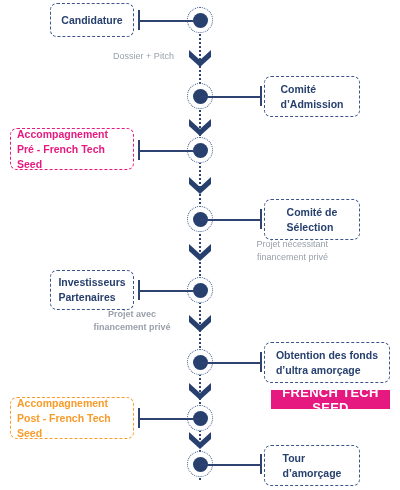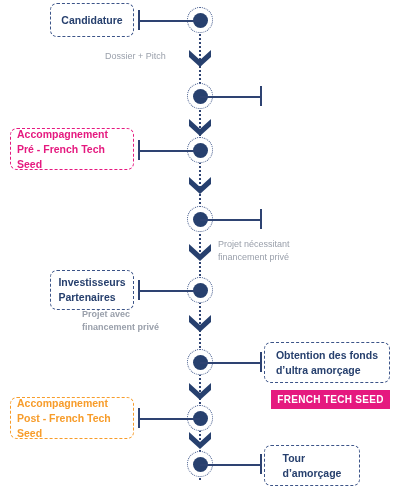--- a/index.html
+++ b/index.html
@@ -107,39 +107,39 @@
     border-color: #f79c2a;
     color: #f79c2a;
   }
 
   
   .badge {
     position: absolute;
     box-sizing: border-box;
     background: #e5197f;
     color: #ffffff;
-    font-size: 10px;
+    font-size: 13px;
     font-weight: bold;
     letter-spacing: 0.3px;
     display: flex;
     align-items: center;
     justify-content: center;
     text-align: center;
   }
 
   
   .flabel {
     position: absolute;
     color: #9aa0ab;
     font-size: 9px;
     line-height: 12.5px;
     white-space: pre-line;
   }
-  .flabel.right  { text-align: left; }
-  .flabel.left   { text-align: left; }
+  .flabel.right  { text-align: center; }
+  .flabel.left   { text-align: right; }
 </style>
 </head>
 <body>
 
 <div id="canvas">
 
   <div class="spine"></div>
 
   <div class="node" style="left:200px; top:20px;"></div>
   <div class="node" style="left:200px; top:96px;"></div>
@@ -221,21 +221,23 @@
   </div>
 
   <div class="box" style="left:50px; top:3px; width:84px; height:34px;">Candidature</div>
 
   <div class="box pink" style="left:10px; top:128px; width:124px; height:42px;">Accompagnement<br>Pré - French Tech Seed</div>
 
   <div class="box" style="left:50px; top:270px; width:84px; height:40px;">Investisseurs<br>Partenaires</div>
 
   <div class="box orange" style="left:10px; top:397px; width:124px; height:42px;">Accompagnement<br>Post - French Tech Seed</div>
 
-
+  <div class="box" style="left:264px; top:76px; width:96px; height:41px;">Comité<br>d’Admission</div>
+
+  <div class="box" style="left:264px; top:199px; width:96px; height:41px;">Comité de<br>Sélection</div>
 
   <div class="box" style="left:264px; top:342px; width:126px; height:41px;">Obtention des fonds<br>d’ultra amorçage</div>
 
   <div class="box" style="left:264px; top:445px; width:96px; height:41px;">Tour<br>d’amorçage</div>
 
   <div class="badge" style="left:271px; top:390px; width:119px; height:19px;">FRENCH TECH SEED</div>
 
   <div class="flabel right" style="left:105px; top:50px; width:77px;">Dossier + Pitch</div>
 
 

